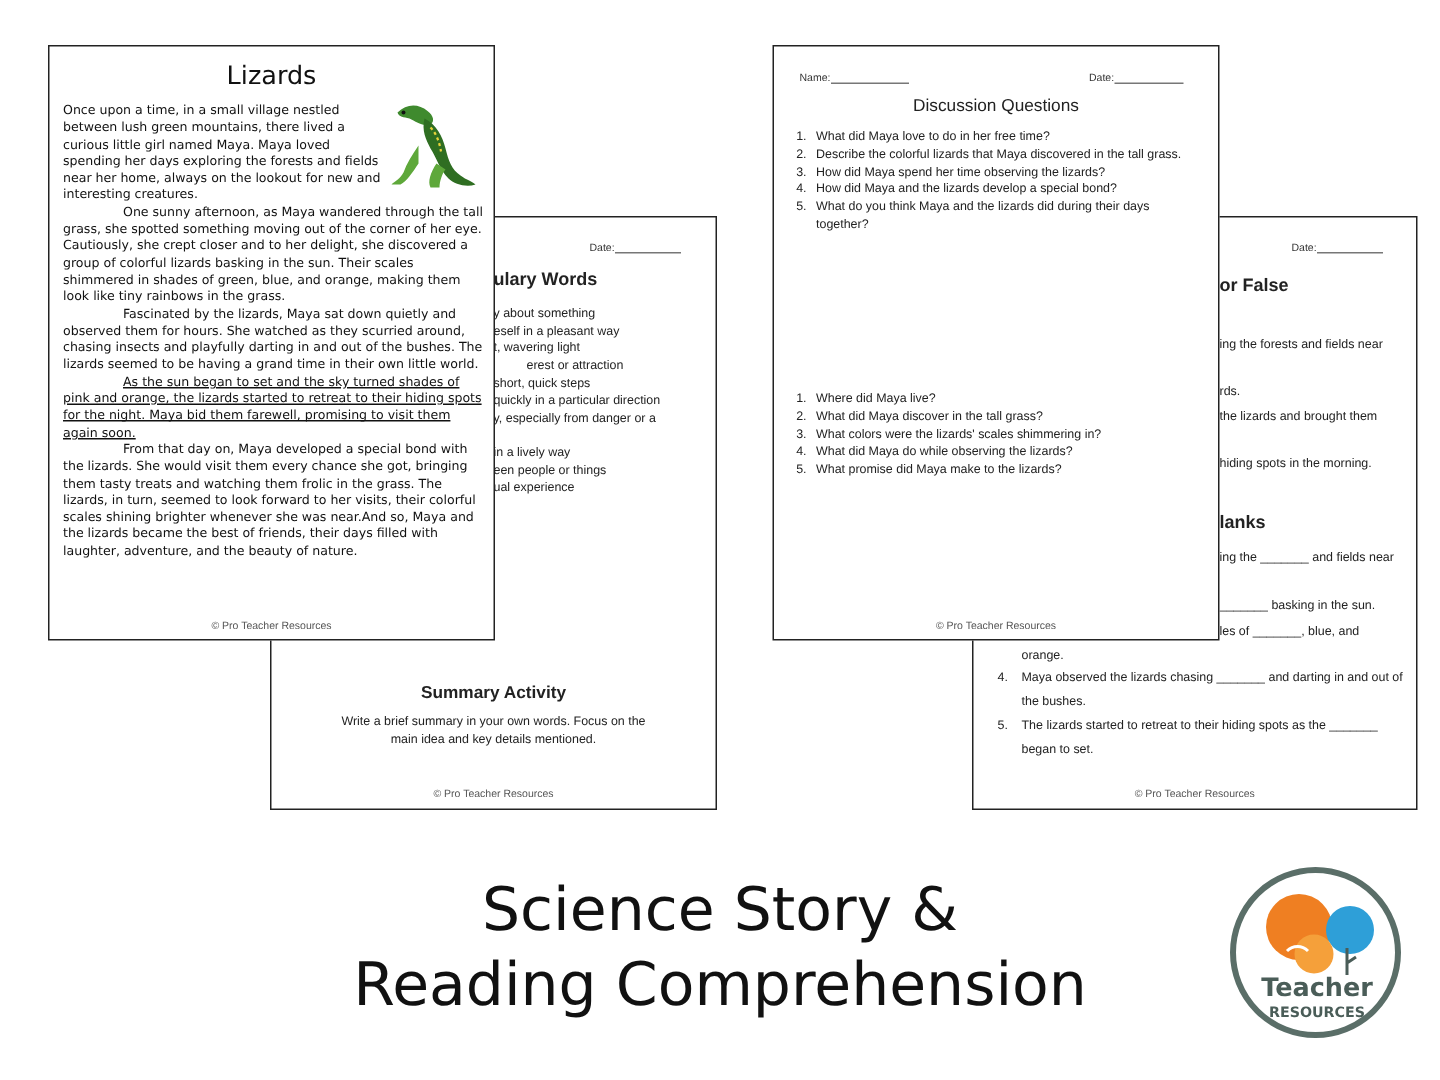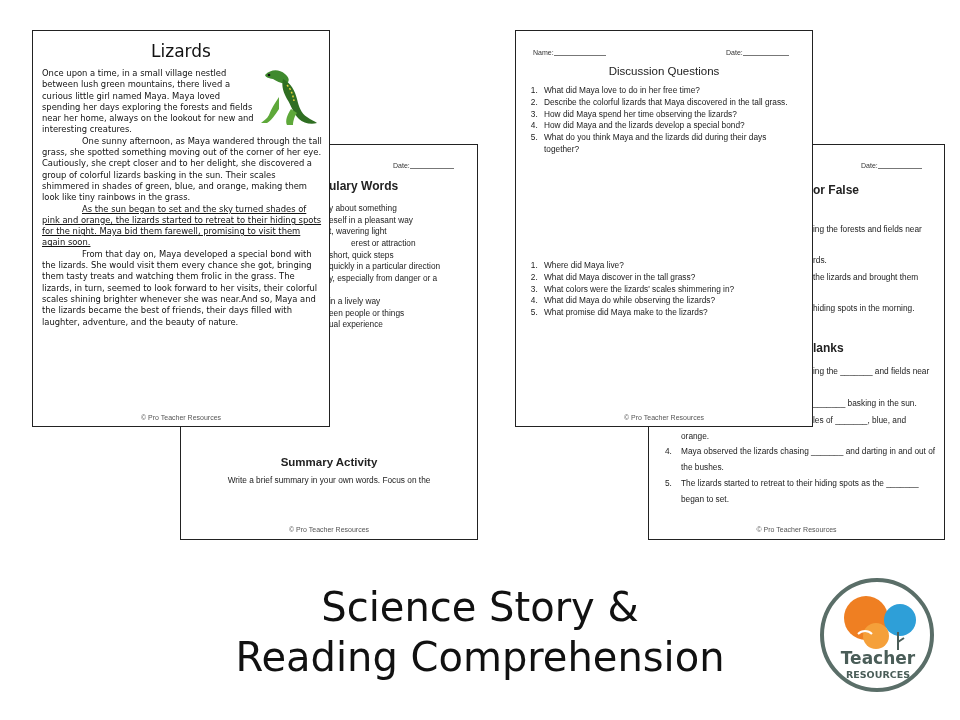--- a/index.html
+++ b/index.html
@@ -29,39 +29,41 @@
     <div class="li" style="left:148px; top:105px;">short, quick steps</div>
     <div class="li" style="left:148px; top:116px;"> quickly in a particular direction</div>
     <div class="li" style="left:148px; top:128px;">y, especially from danger or a</div>
     <div class="li" style="left:148px; top:151px;">in a lively way</div>
     <div class="li" style="left:148px; top:163px;">een people or things</div>
     <div class="li" style="left:148px; top:174px;">ual experience</div>
   </div>
   <div style="position:absolute; left:0; right:0; top:311px; text-align:center; font-weight:bold; font-size:11.5px;">Summary Activity</div>
   <div style="position:absolute; left:0; right:0; top:329px; text-align:center; font-size:8.3px; line-height:12px;">
     <div>Write a brief summary in your own words. Focus on the</div>
+    <div>main idea and key details mentioned.</div>
   </div>
   <div class="footer" style="top:381px;">© Pro Teacher Resources</div>
 </div>
 
 <div class="page comic" style="left:20px; top:30px; width:298px; height:397px;">
   <div style="position:absolute; left:0; right:0; top:10px; text-align:center; font-size:17px;">Lizards</div>
   <div style="position:absolute; left:224px; top:34px; width:62px; height:64px;">
     <svg width="62" height="64" viewBox="0 0 62 64">
       <path d="M8 10 C14 4 22 4 28 9 C32 12 33 16 30 18 C26 20 20 16 16 14 C12 13 9 13 8 10 Z" fill="#3f8a2e"></path>
       <path d="M26 14 C34 18 38 26 40 34 C42 42 44 48 50 52 C54 55 58 56 60 58 C54 60 46 58 42 54 C36 48 34 40 30 34 C27 28 24 22 26 14 Z" fill="#2f6e22"></path>
       <path d="M30 20 C34 24 36 30 37 36" stroke="#e6d23a" stroke-width="1.5" fill="none" stroke-dasharray="2 2"></path>
       <path d="M22 32 C18 38 14 44 12 50 C10 54 6 56 4 58 L10 58 C14 56 18 50 22 44 Z" fill="#5ea83a"></path>
       <path d="M34 44 C30 50 28 56 30 60 L36 60 C36 56 38 50 40 48 Z" fill="#5ea83a"></path>
       <circle cx="12" cy="10" r="1.3" fill="#111"></circle>
     </svg>
   </div>
   <div style="position:absolute; left:9px; top:37px; width:282px; font-size:8.4px; line-height:11.3px;">
     <p style="margin:0; padding-right:64px;">Once upon a time, in a small village nestled between lush green mountains, there lived a curious little girl named Maya. Maya loved spending her days exploring the forests and fields near her home, always on the lookout for new and interesting creatures.</p>
     <p style="margin:0; text-indent:40px;">One sunny afternoon, as Maya wandered through the tall grass, she spotted something moving out of the corner of her eye. Cautiously, she crept closer and to her delight, she discovered a group of colorful lizards basking in the sun. Their scales shimmered in shades of green, blue, and orange, making them look like tiny rainbows in the grass.</p>
+    <p style="margin:0; text-indent:40px;">Fascinated by the lizards, Maya sat down quietly and observed them for hours. She watched as they scurried around, chasing insects and playfully darting in and out of the bushes. The lizards seemed to be having a grand time in their own little world.</p>
     <p style="margin:0; text-indent:40px;text-decoration:underline;">As the sun began to set and the sky turned shades of pink and orange, the lizards started to retreat to their hiding spots for the night. Maya bid them farewell, promising to visit them again soon.</p>
     <p style="margin:0; text-indent:40px;">From that day on, Maya developed a special bond with the lizards. She would visit them every chance she got, bringing them tasty treats and watching them frolic in the grass. The lizards, in turn, seemed to look forward to her visits, their colorful scales shining brighter whenever she was near.And so, Maya and the lizards became the best of friends, their days filled with laughter, adventure, and the beauty of nature.</p>
   </div>
   <div class="footer sans" style="top:383px;">© Pro Teacher Resources</div>
 </div>
 
 <div class="page sans" style="left:636px; top:144px; width:297px; height:396px;">
   <div class="date" style="left:212px; top:16px;"><span>Date:</span><span class="line" style="width:44px;"></span></div>
   <div class="h" style="left:164px; top:38px;">or False</div>
   <div class="li" style="left:164px; top:79px;">ing the forests and fields near</div>

